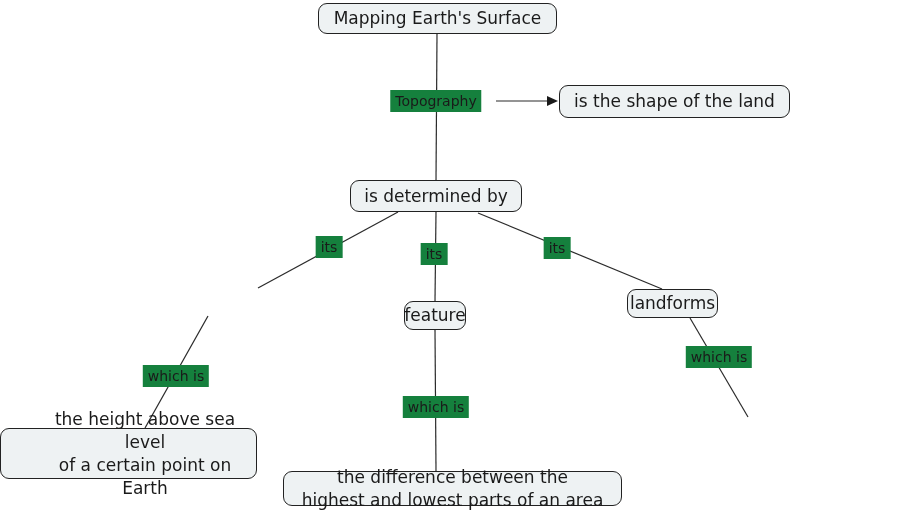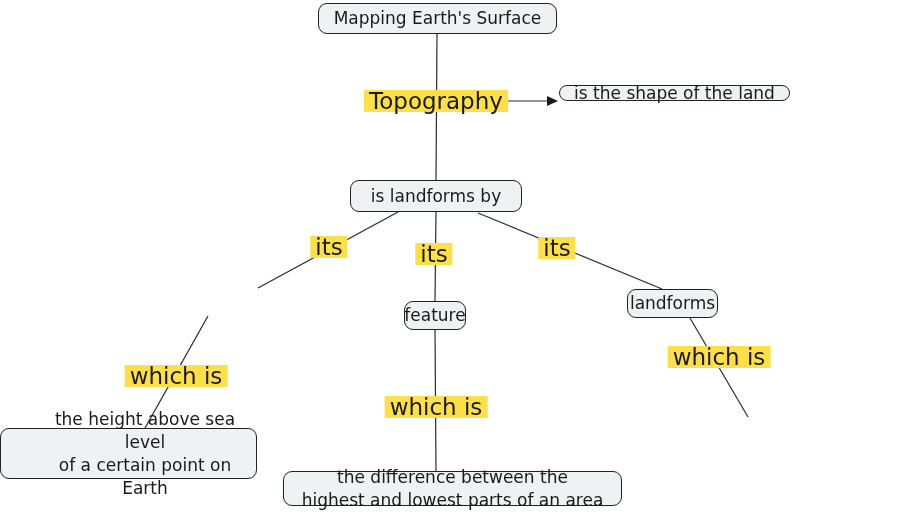--- a/index.html
+++ b/index.html
@@ -34,23 +34,23 @@
     text-align: center;
     font-size: 17px;
     line-height: 23px;
     white-space: pre-line;
     z-index: 2;
     padding: 1px 4px;
   }
   .link-label {
     position: absolute;
     transform: translate(-50%, -50%);
-    background: #fde047;
+    background: #15803d;
     padding: 1px 5px;
-    font-size: 23px;
+    font-size: 14px;
     line-height: 20px;
     white-space: nowrap;
     z-index: 1;
   }
 </style>
 </head>
 <body>
 
 <div id="canvas">
 
@@ -63,23 +63,23 @@
       <line x1="478" y1="213" x2="662" y2="289"></line>
       <line x1="208" y1="316" x2="145" y2="428"></line>
       <line x1="435" y1="330" x2="436" y2="471"></line>
       <line x1="690" y1="318" x2="748" y2="417"></line>
     </g>
     <polygon points="558,101 547,96 547,106" fill="#1a1a1a"></polygon>
   </svg>
 
   <div class="node" style="left:318px; top:3px;  width:239px; height:31px;">Mapping Earth's Surface</div>
 
-  <div class="node" style="left:559px; top:85px; width:231px; height:16px;">is the shape of the land</div>
+  <div class="node" style="left:559px; top:85px; width:231px; height:33px;">is the shape of the land</div>
 
-  <div class="node" style="left:350px; top:180px; width:172px; height:32px;">is landforms by</div>
+  <div class="node" style="left:350px; top:180px; width:172px; height:32px;">is determined by</div>
 
 
   <div class="node" style="left:404px; top:301px; width:62px; height:29px;">feature</div>
 
   <div class="node" style="left:627px; top:289px; width:91px; height:29px;">landforms</div>
 
   <div class="node" style="left:0px; top:428px; width:257px; height:51px;padding-left:37px;">the height above sea level
 of a certain point on Earth</div>
 
   <div class="node" style="left:269px; top:471px; width:339px; height:35px;margin-left:14px;">the difference between the

